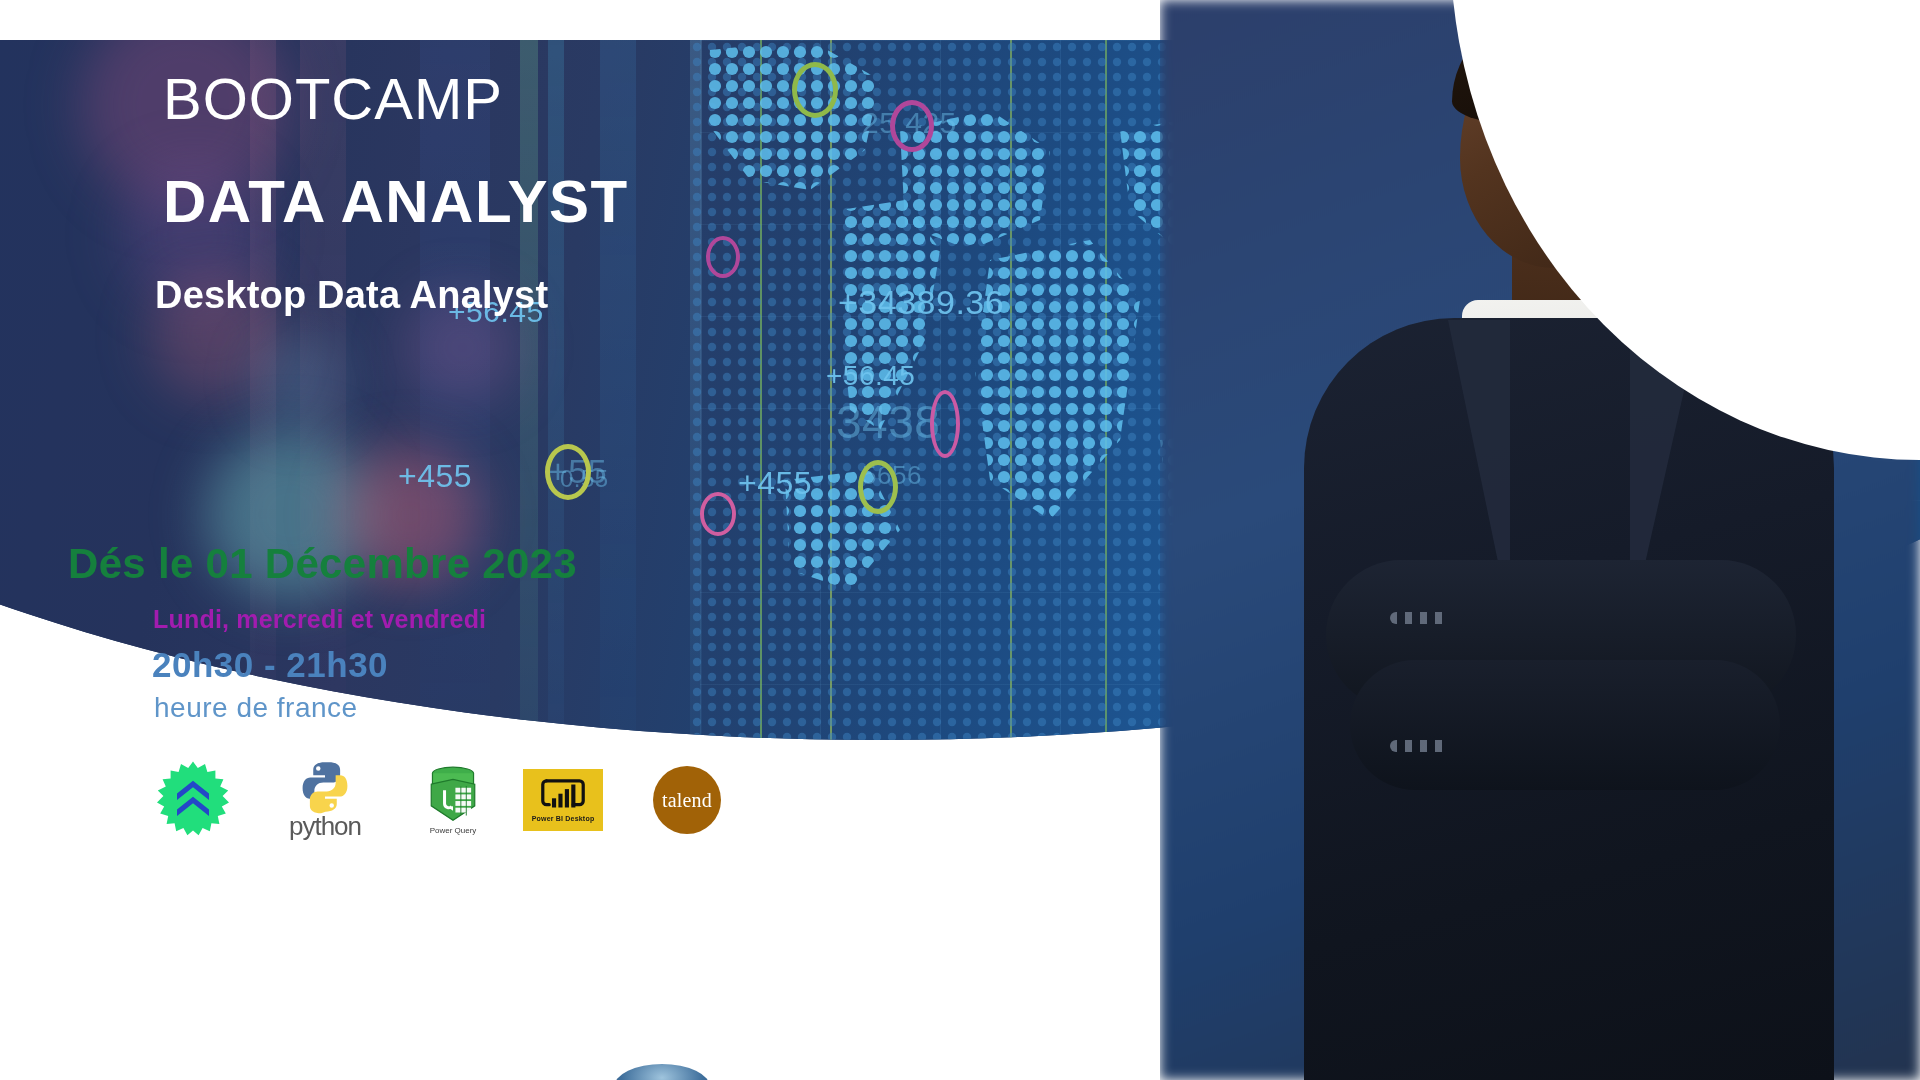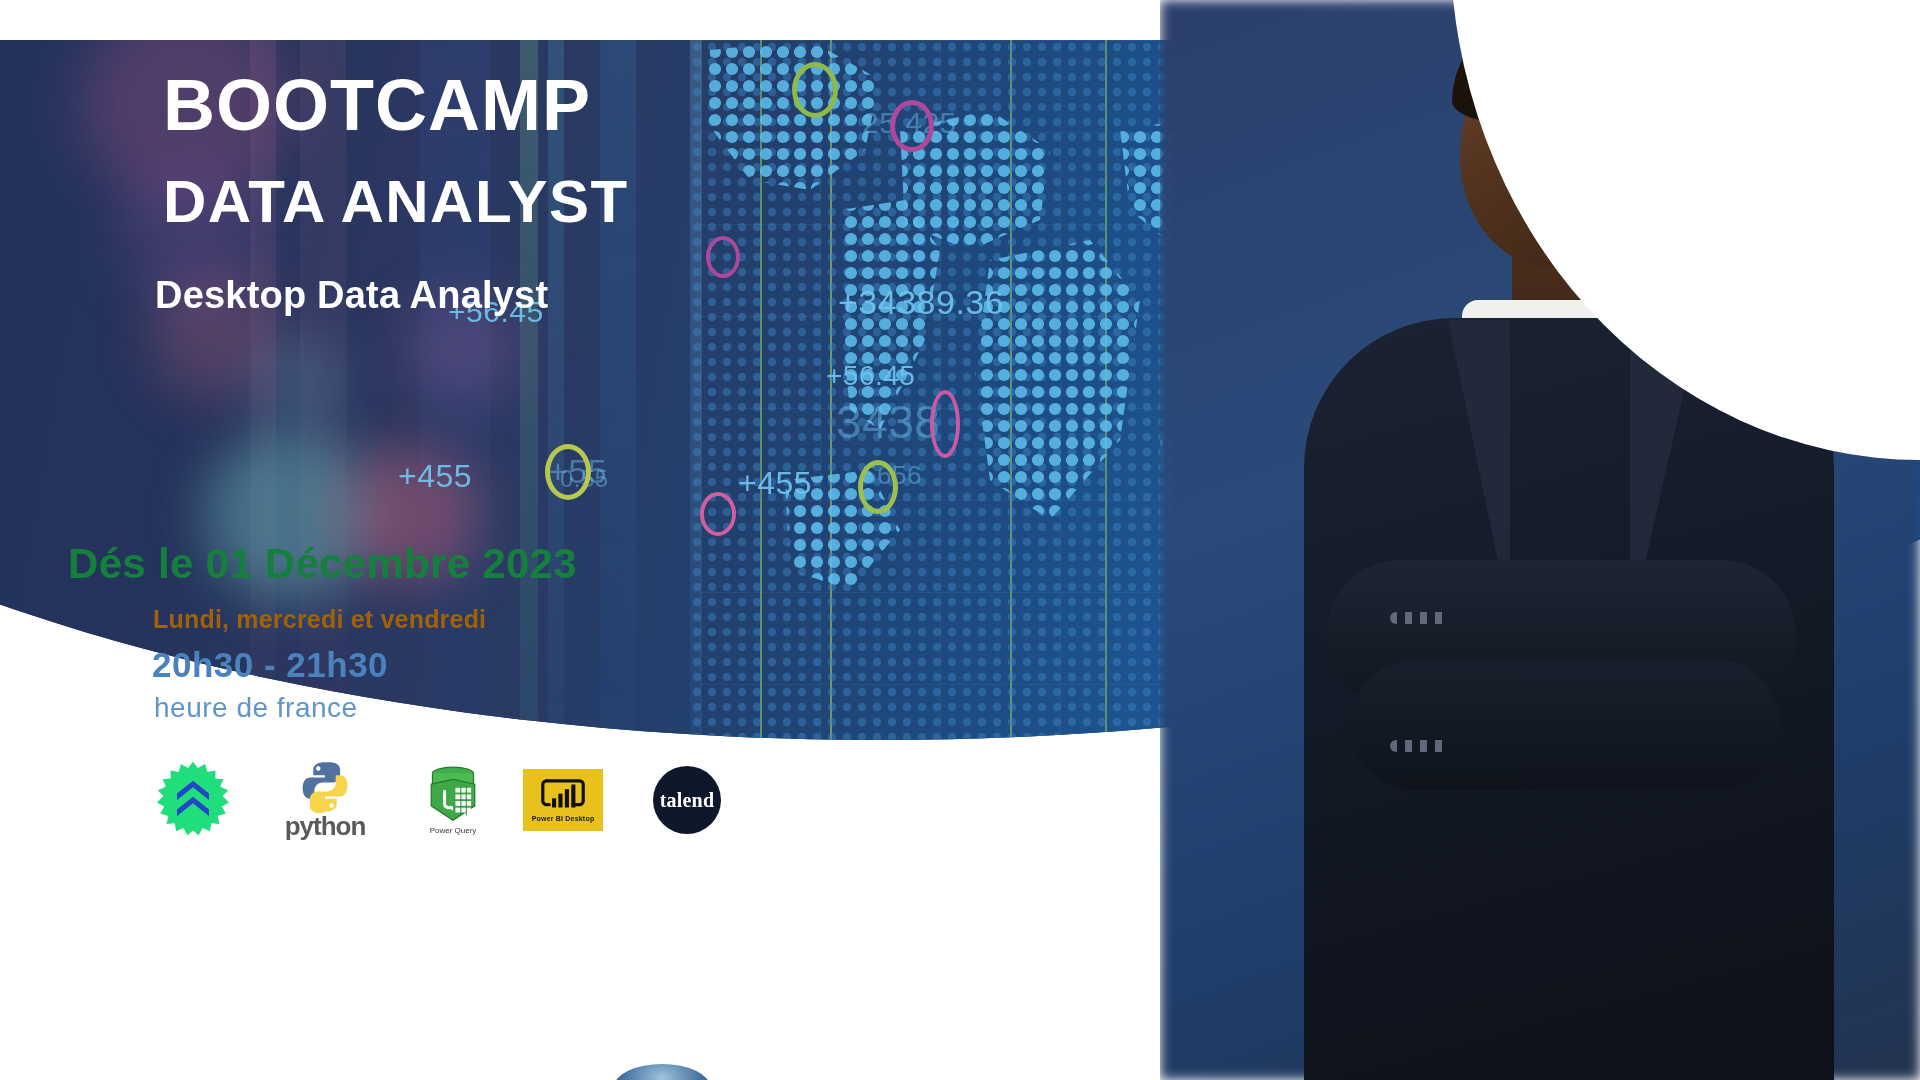--- a/index.html
+++ b/index.html
@@ -146,21 +146,21 @@
   }
   .btn-row{
     position:absolute;width:58px;height:12px;
     background:repeating-linear-gradient(90deg,#6d7788 0 7px, transparent 7px 15px);
     border-radius:6px;opacity:.85;
   }
 
   
   .txt-bootcamp{
     position:absolute;left:163px;top:72px;
-    font-size:72px;line-height:.92;font-weight:700;letter-spacing:1px;
+    font-size:58px;line-height:.92;font-weight:400;letter-spacing:1px;
     color:#ffffff;
   }
   .txt-dataanalyst{
     position:absolute;left:163px;top:172px;
     font-size:60px;line-height:1;font-weight:800;letter-spacing:1.5px;
     color:#ffffff;
   }
   .txt-sub1{
     position:absolute;left:155px;top:276px;
     font-size:38px;line-height:1;font-weight:800;letter-spacing:.2px;
@@ -174,21 +174,21 @@
 
   
   .txt-date{
     position:absolute;left:68px;top:540px;
     font-size:42px;font-weight:800;letter-spacing:.3px;
     color:#15803d;
   }
   .txt-days{
     position:absolute;left:153px;top:605px;
     font-size:25px;font-weight:800;letter-spacing:.2px;
-    color:#a16207;
+    color:#a21caf;
     text-align:center;
   }
   .txt-time{
     position:absolute;left:152px;top:645px;
     font-size:35px;font-weight:800;letter-spacing:.5px;
     color:#4a82bd;
   }
   .txt-tz{
     position:absolute;left:154px;top:692px;
     font-size:28px;font-weight:300;letter-spacing:.5px;
@@ -205,27 +205,27 @@
   .lg-pbi{left:370px;width:86px;}
   .lg-talend{left:500px;width:74px;}
 
   .pbi-box{
     width:80px;height:62px;background:#e8c11c;display:flex;flex-direction:column;
     align-items:center;justify-content:center;
   }
   .pbi-label{font-size:7px;font-weight:700;color:#1a1a1a;margin-top:2px;letter-spacing:.2px;}
   .pq-label{font-size:8px;color:#3a3a3a;margin-top:2px;font-weight:400;}
   .talend-circle{
-    width:68px;height:68px;border-radius:50%;background:#0f172a;
-    display:flex;align-items:center;justify-content:center;font-weight:bold;
+    width:68px;height:68px;border-radius:50%;background:#a16207;
+    display:flex;align-items:center;justify-content:center;
   }
   .talend-text{
     font-family:"Liberation Serif",serif;font-size:20px;color:#ffffff;letter-spacing:.2px;
   }
-  .py-text{font-size:26px;color:#5a5a5a;font-weight:700;letter-spacing:-1px;margin-top:-4px;}
+  .py-text{font-size:26px;color:#5a5a5a;font-weight:400;letter-spacing:-1px;margin-top:-4px;}
   .logo-stack{display:flex;flex-direction:column;align-items:center;}
 
   
   .logo-partial{
     position:absolute;left:614px;top:1064px;width:96px;height:16px;overflow:hidden;
   }
 </style>
 </head>
 <body>
 

